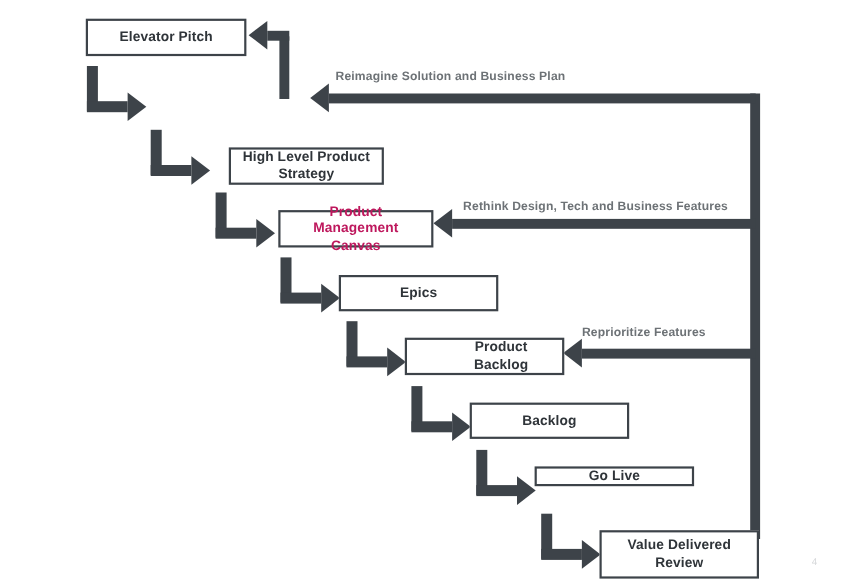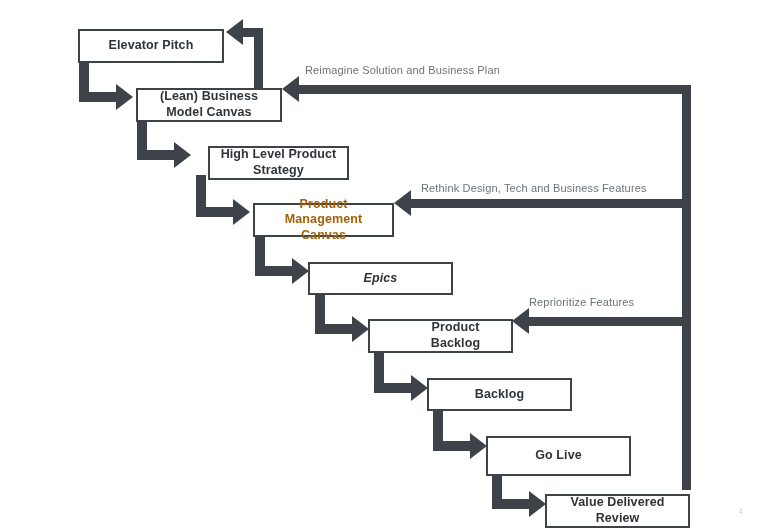--- a/index.html
+++ b/index.html
@@ -26,24 +26,23 @@
     align-items: center;
     justify-content: center;
     text-align: center;
     color: #2f3439;
     font-size: 12.5px;
     font-weight: 600;
     line-height: 1.25;
     letter-spacing: .1px;
     padding: 2px 6px;
     z-index: 6;
-    margin-top: 12px;
   }
   .node.accent {
-    color: #a16207;
+    color: #be185d;
     font-weight: 600;
   }
   
   .bar {
     position: absolute;
     background: #3d4349;
     z-index: 3;
   }
   .tri {
     position: absolute;
@@ -58,21 +57,21 @@
   }
   .tri-left {
     border-top: 13px solid transparent;
     border-bottom: 13px solid transparent;
     border-right: 17px solid #3d4349;
   }
   .elbow-label {
     position: absolute;
     color: #6d7276;
     font-size: 11px;
-    font-weight: 400;
+    font-weight: 700;
     letter-spacing: .15px;
     white-space: nowrap;
     z-index: 7;
   }
   .footer-url {
     position: absolute;
     left: 31px;
     top: 509px;
     font-size: 8.5px;
     font-style: italic;
@@ -135,35 +134,34 @@
   <div class="bar" style="left:433px; top:409px; width:10px; height:41px;"></div>
   <div class="bar" style="left:433px; top:441px; width:37px; height:10px;"></div>
   <div class="tri tri-right" style="left:470px; top:433px;"></div>
 
   <div class="bar" style="left:492px; top:467px; width:10px; height:41px;"></div>
   <div class="bar" style="left:492px; top:499px; width:37px; height:10px;"></div>
   <div class="tri tri-right" style="left:529px; top:491px;"></div>
 
   <div class="node" style="left:78px; top:17px; width:146px; height:34px;">Elevator Pitch</div>
 
-  <div class="node" style="left:136px; top:76px; width:146px; height:34px;">(Lean) Business Model Canvas</div>
 
   <div class="node" style="left:208px; top:134px; width:141px; height:34px;">High Level Product Strategy</div>
 
   <div class="node accent" style="left:253px; top:191px; width:141px; height:34px;">Product Management Canvas</div>
 
-  <div class="node" style="left:308px; top:250px; width:145px; height:33px;font-style:italic;">Epics</div>
+  <div class="node" style="left:308px; top:250px; width:145px; height:33px;">Epics</div>
 
   <div class="node" style="left:368px; top:307px; width:145px; height:34px;padding-left:36px;">Product Backlog</div>
 
   <div class="node" style="left:427px; top:366px; width:145px; height:33px;">Backlog</div>
 
-  <div class="node" style="left:486px; top:424px; width:145px; height:40px;">Go Live</div>
+  <div class="node" style="left:486px; top:424px; width:145px; height:18px;">Go Live</div>
 
-  <div class="node" style="left:545px; top:482px; width:145px; height:34px;">Value Delivered Review</div>
+  <div class="node" style="left:545px; top:482px; width:145px; height:44px;">Value Delivered Review</div>
 
   <div class="elbow-label" style="left:305px; top:64px;">Reimagine Solution and Business Plan</div>
 
   <div class="elbow-label" style="left:421px; top:182px;">Rethink Design, Tech and Business Features</div>
 
   <div class="elbow-label" style="left:529px; top:296px;">Reprioritize Features</div>
 
   <div class="page-num">4</div>
 
 </div>

